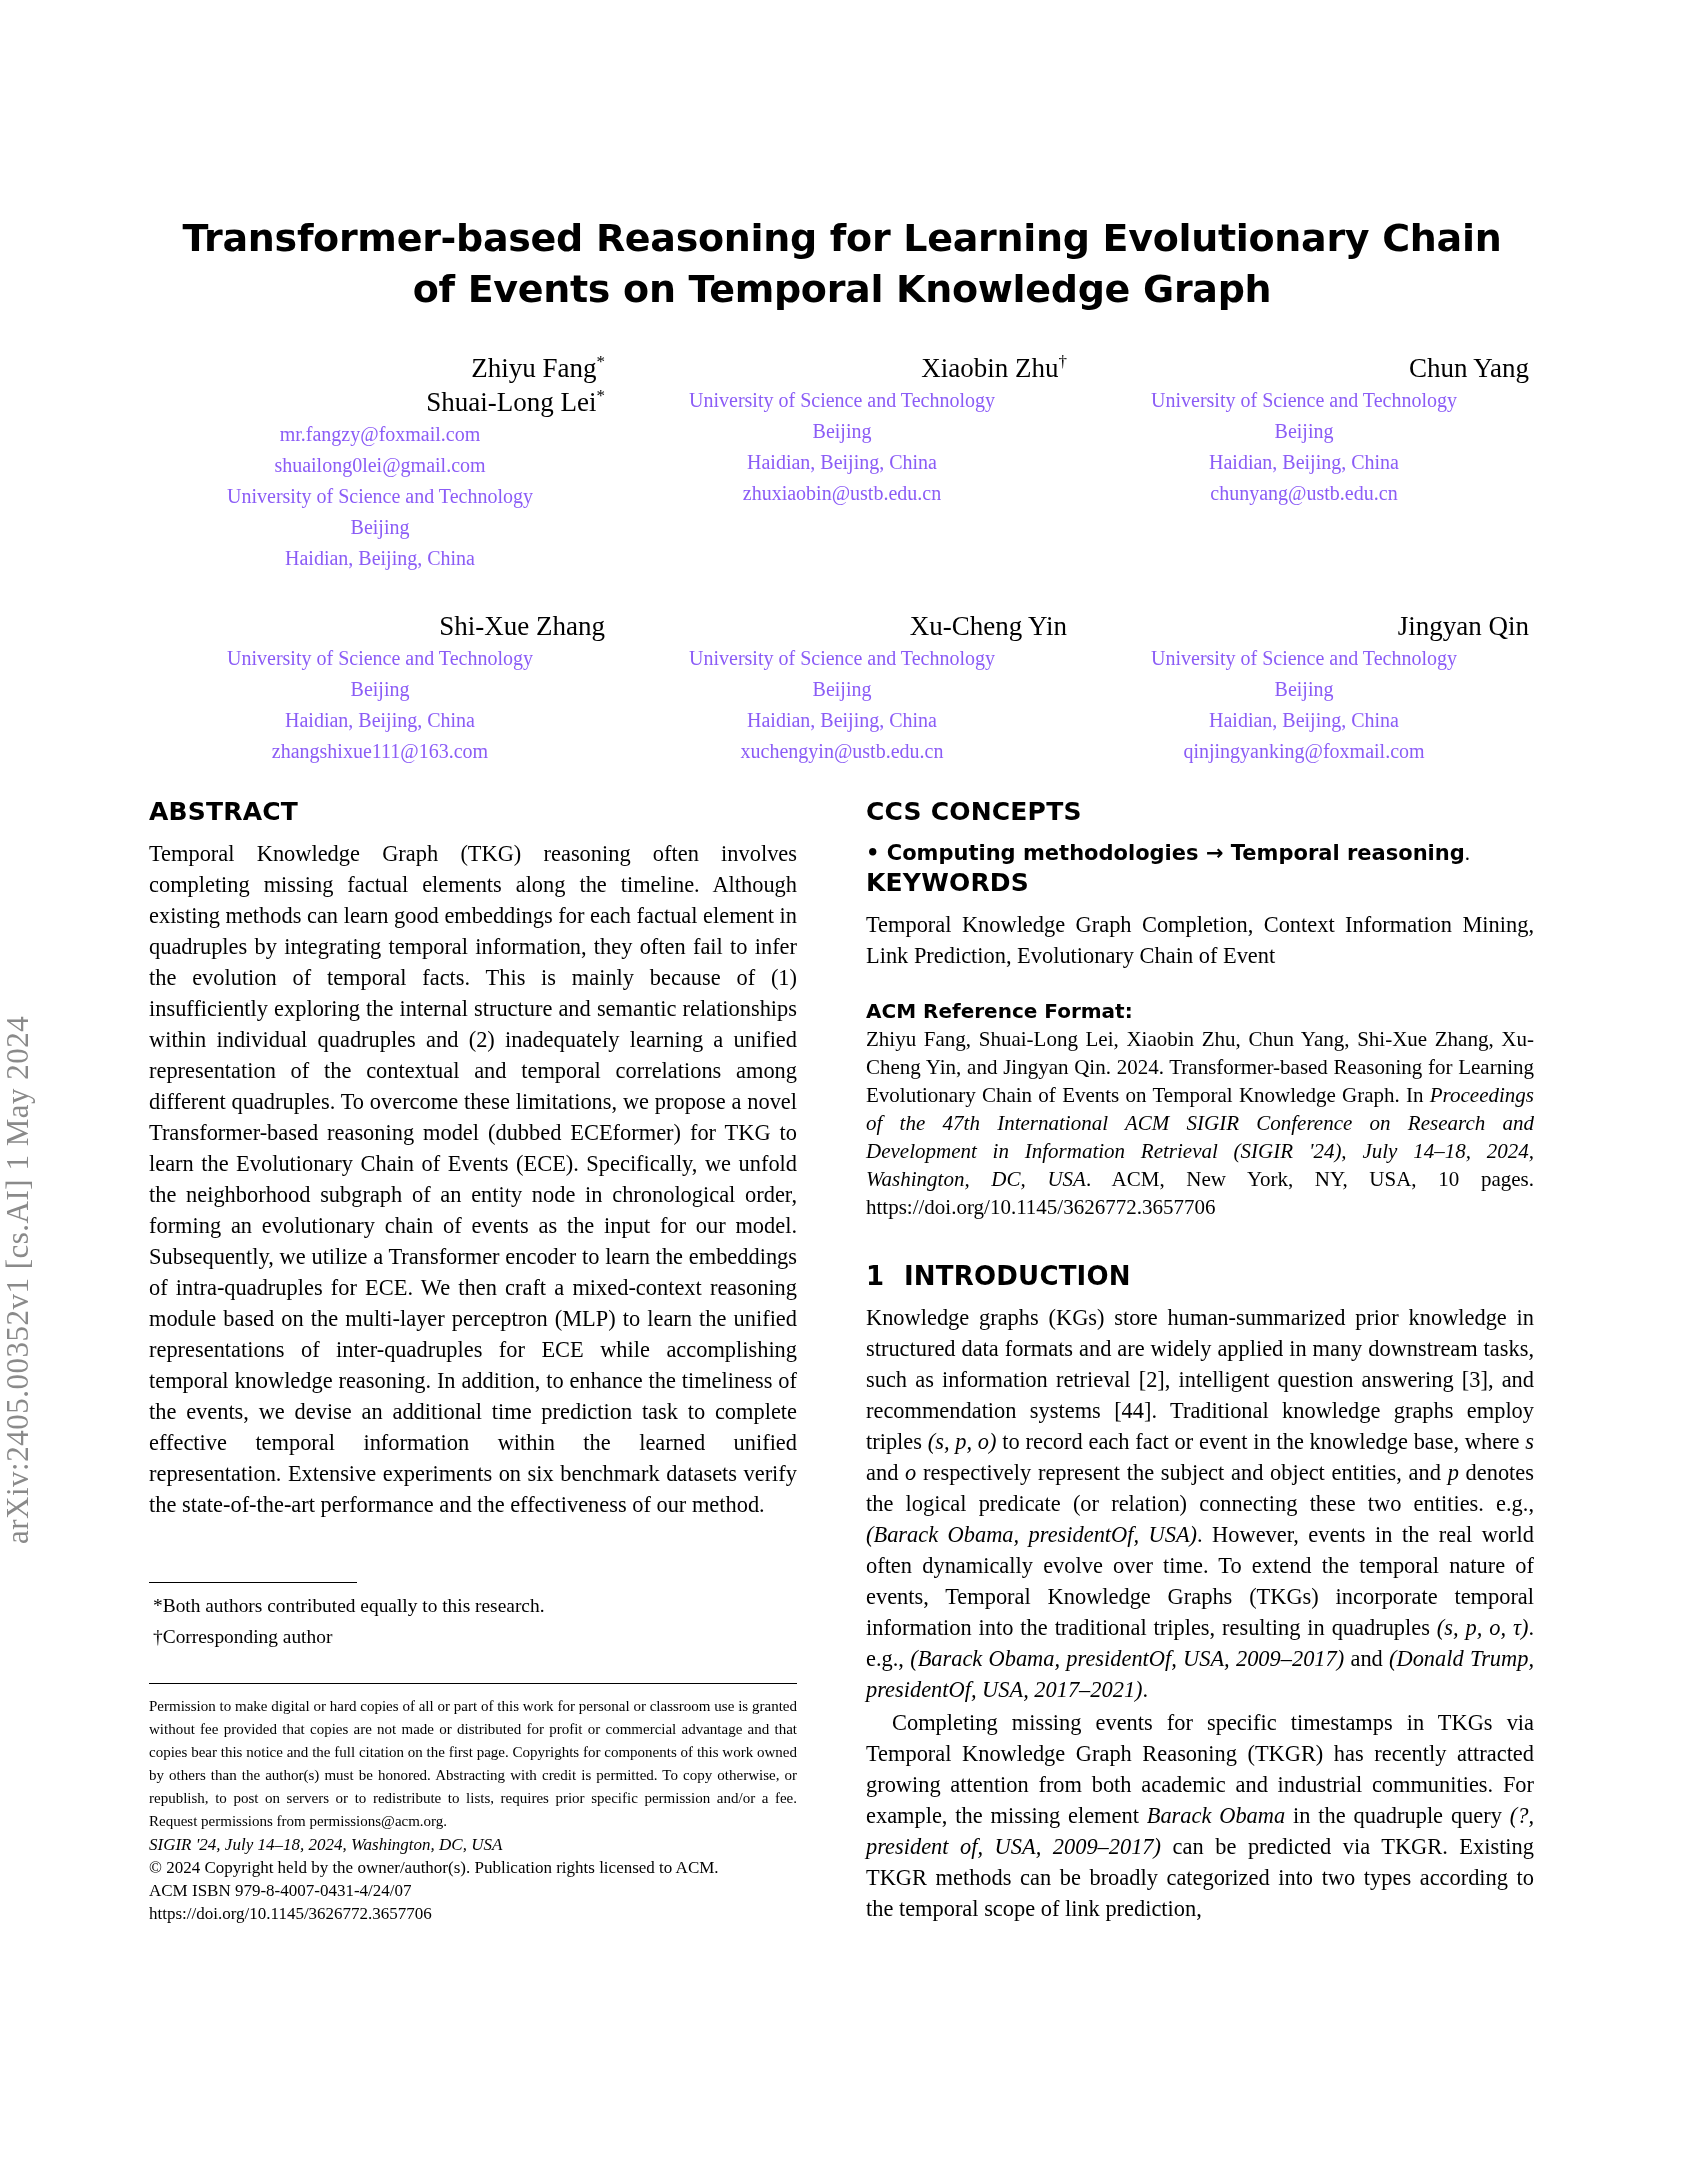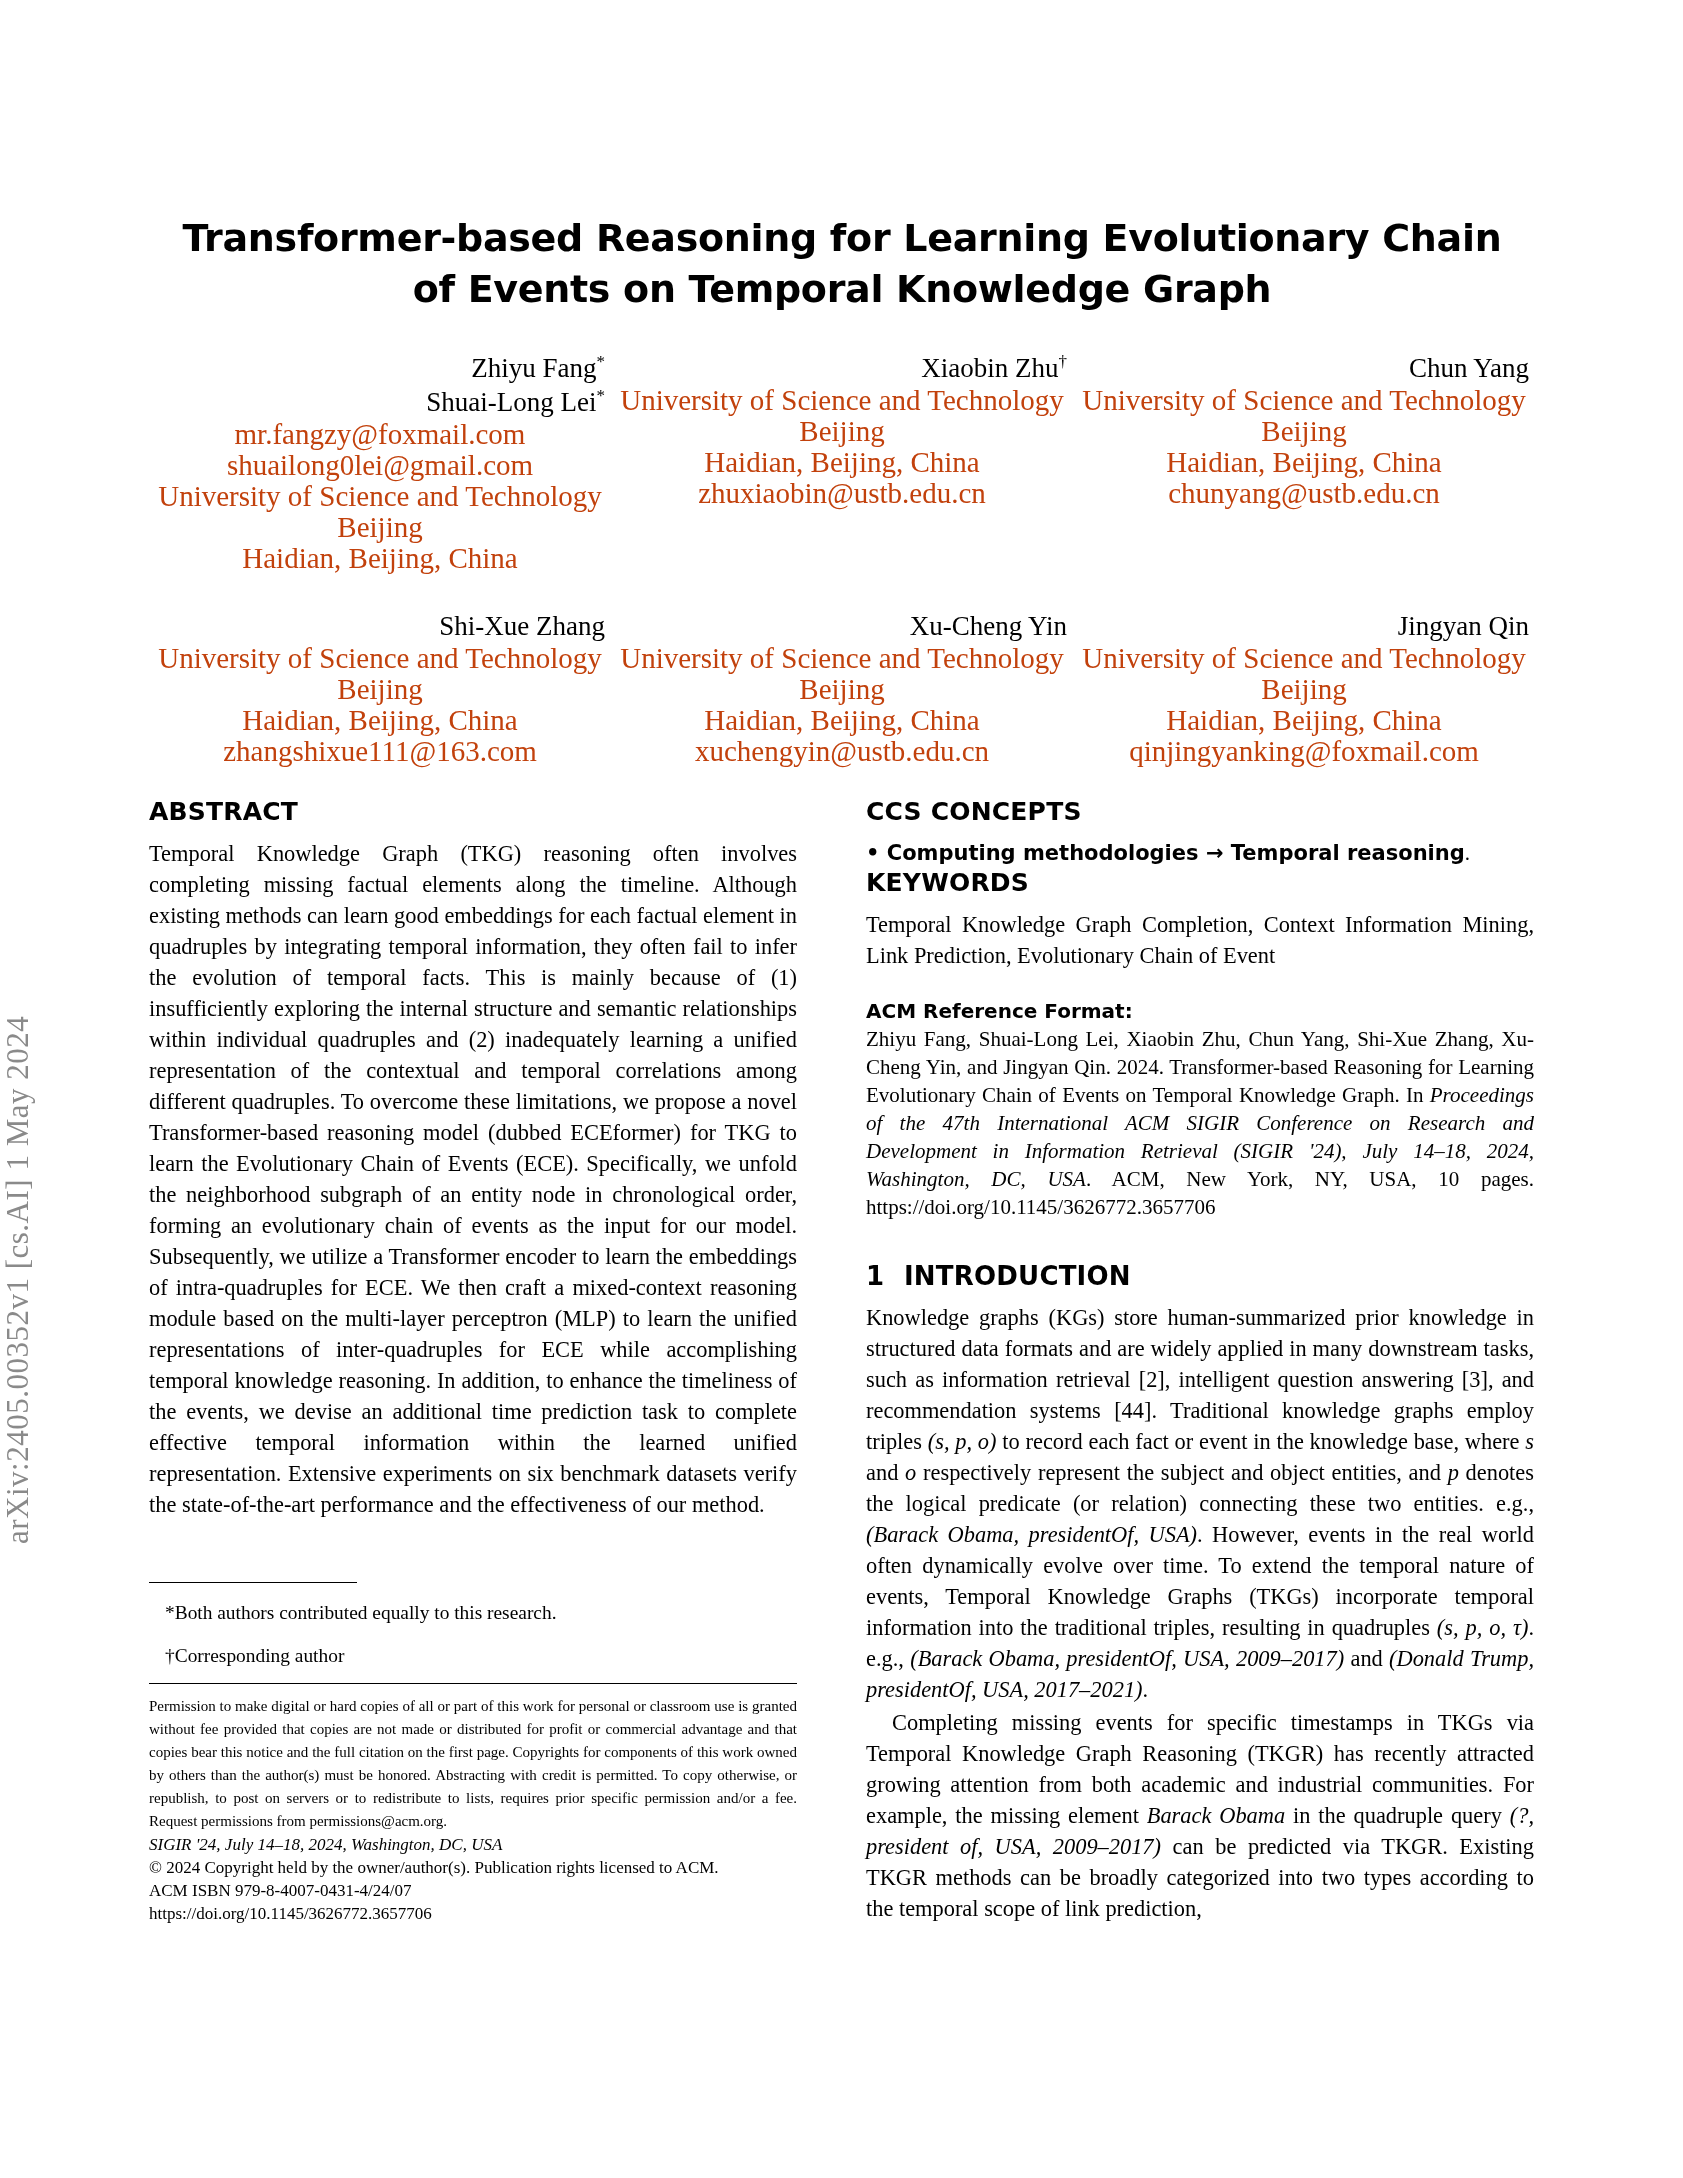--- a/index.html
+++ b/index.html
@@ -80,23 +80,23 @@
     line-height: 34px;
     color: #000;
     text-align: right;
   }
   .author-name sup {
     font-size: 17px;
     vertical-align: super;
     line-height: 0;
   }
   .author-line {
-    font-size: 29px;
+    font-size: 20px;
     line-height: 31px;
-    color: #c2410c;
+    color: #8b5cf6;
   }
 
   
   #col-left {
     position: absolute;
     left: 149px;
     top: 797px;
     width: 648px;
   }
   #col-right {
@@ -168,21 +168,21 @@
   }
   #footnotes .rule {
     width: 208px;
     height: 1.4px;
     background: #000;
     margin-bottom: 9px;
   }
   .footnote-line {
     font-size: 19.4px;
     line-height: 27px;
-    margin: 16px;
+    margin: 4px;
   }
 
   
   #permission {
     position: absolute;
     left: 149px;
     top: 1683px;
     width: 648px;
   }
   #permission .rule-full {

